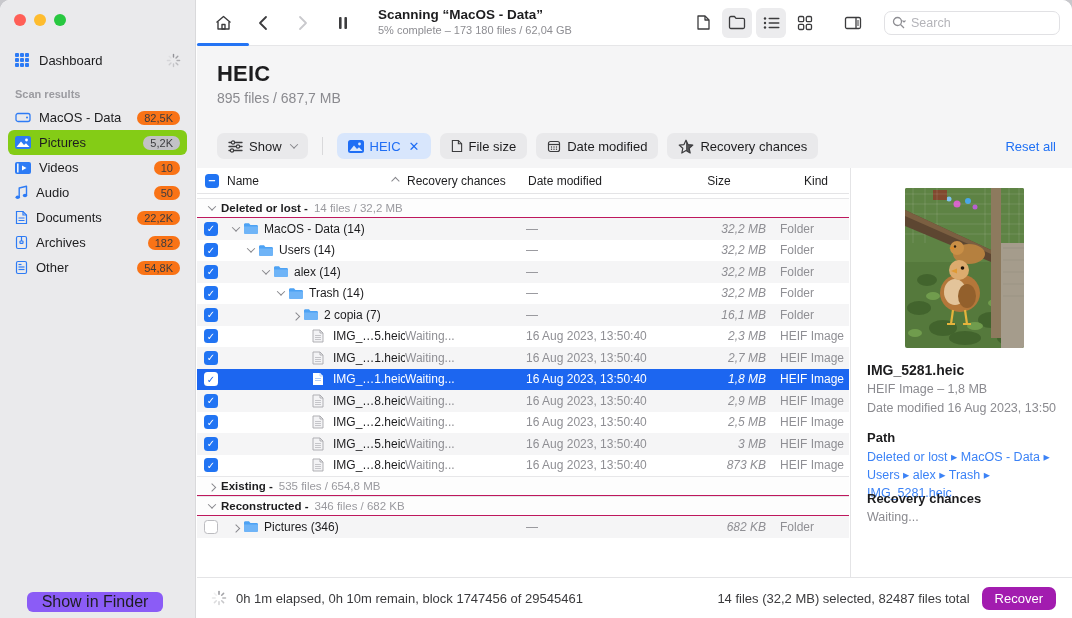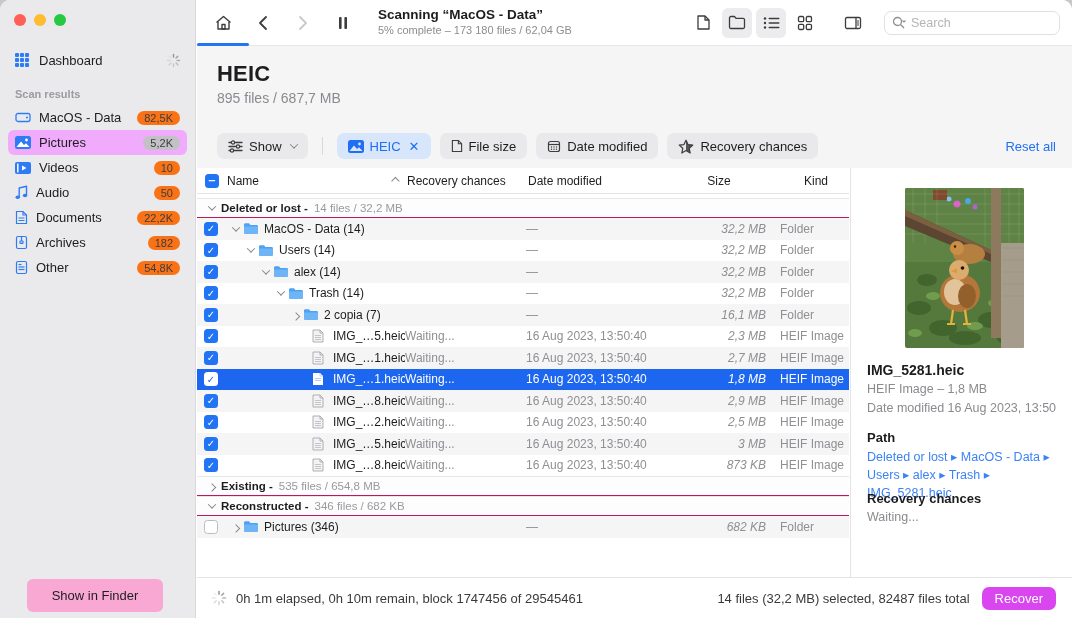--- a/index.html
+++ b/index.html
@@ -13,26 +13,26 @@
   #sidebar { position:absolute; left:0; top:0; width:196px; height:618px;
     background:#eaeaec; border-right:1px solid #d9d9db; }
   .traffic { position:absolute; top:14px; left:14px; display:flex; gap:8px; }
   .tl { width:12px; height:12px; border-radius:50%; }
   .dash-row { position:absolute; top:46px; left:8px; right:8px; height:28px;
     display:flex; align-items:center; gap:9px; padding:0 6px; border-radius:6px; }
   .dash-row .lbl { flex:1; font-size:13px; }
   .scan-label { position:absolute; top:88px; left:15px; font-size:11px; font-weight:bold; color:#9b9ba0; }
   #side-items { position:absolute; top:105px; left:8px; right:8px; }
   .side-item { height:25px; display:flex; align-items:center; gap:8px; padding:0 7px; border-radius:6px; cursor:default; }
-  .side-item.sel { background:#f0abfc;justify-content:center; }
+  .side-item.sel { background:#84cc16;justify-content:center; }
   .side-item .lbl { flex:1; font-size:13px; }
   .badge { font-size:11px; color:#3c3c3f; background:#f97316; border-radius:9px; padding:1px 7px; min-width:20px; text-align:center; }
   .side-item.sel .badge { background:#c2c2c6; }
-  #show-finder { position:absolute; bottom:6px; left:27px; width:136px; height:33px;
-    background:#f9a8d4; border:none; border-radius:6px; font-size:13px; color:#1d1d1f;
+  #show-finder { position:absolute; bottom:6px; left:27px; width:136px; height:20px;
+    background:#8b5cf6; border:none; border-radius:6px; font-size:16px; color:#1d1d1f;
     font-family:inherit; }
   
   #main { position:absolute; left:197px; top:0; right:0; bottom:0; }
   
   #topbar { position:absolute; left:0; right:0; top:0; height:46px; background:#fff;
     border-bottom:1px solid #e6e6e8; display:flex; align-items:center; }
   #tab-underline { position:absolute; left:0; top:43px; width:52px; height:3px; background:#2474f4; border-radius:2px; z-index:2; }
   .tb-btn { width:30px; height:30px; display:flex; align-items:center; justify-content:center; border-radius:6px; }
   .tb-group { display:flex; align-items:center; }
   #title-block { margin-left:20px; line-height:1.25; }
@@ -99,21 +99,21 @@
   #pv-date { position:absolute; left:16px; top:233px; font-size:12.5px; color:#8a8a8f; }
   #pv-path-label { position:absolute; left:16px; top:262px; font-size:13px; font-weight:bold; }
   #pv-path { position:absolute; left:16px; top:280px; width:194px; font-size:12.5px; color:#3b82f6; line-height:1.45; }
   #pv-rec-label { position:absolute; left:16px; top:323px; font-size:13px; font-weight:bold; }
   #pv-rec { position:absolute; left:16px; top:342px; font-size:12.5px; color:#8a8a8f; }
   
   #statusbar { position:absolute; left:0; right:0; bottom:0; height:41px; border-top:1px solid #e4e4e6;
     background:#fff; display:flex; align-items:center; padding:0 16px 0 14px; }
   #status-left { display:flex; align-items:center; gap:9px; font-size:13px; color:#3a3a3c; }
   #status-right { margin-left:auto; display:flex; align-items:center; gap:12px; font-size:13px; color:#3a3a3c; }
-  #recover-btn { background:#d946ef; color:#fff; border:none; border-radius:7px; height:23px;
+  #recover-btn { background:#a21caf; color:#fff; border:none; border-radius:7px; height:23px;
     padding:0 13px; font-size:13px; font-family:inherit; }
   svg { display:block; }
 </style>
 </head>
 <body>
 
 <div id="window">
 
   <div id="sidebar">
     <div class="traffic">

